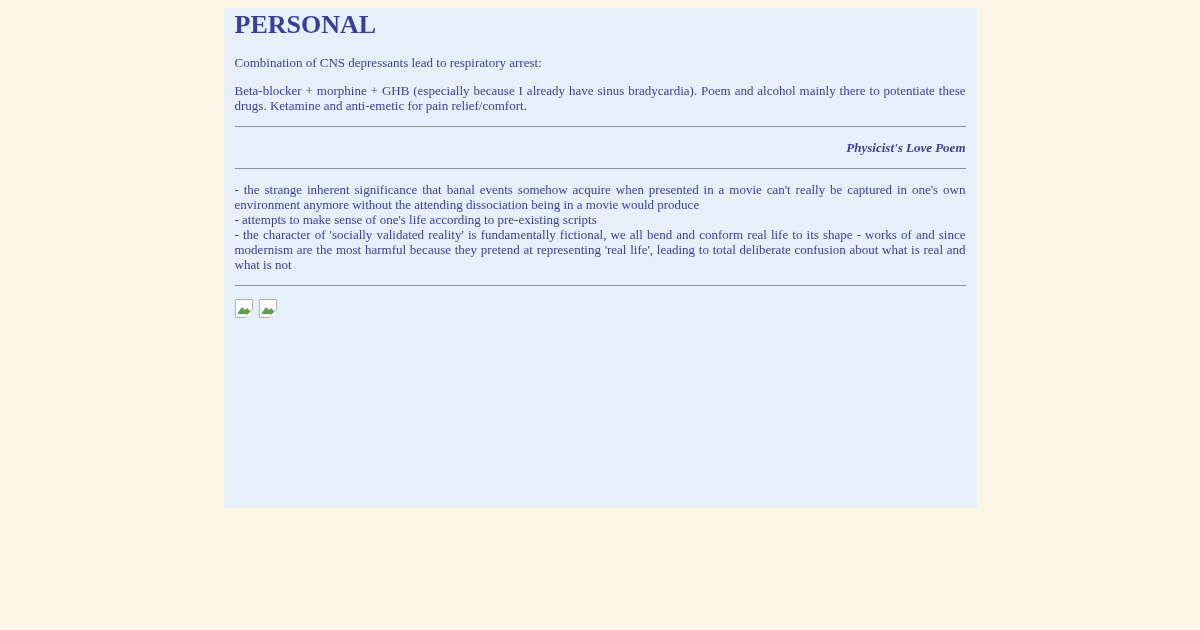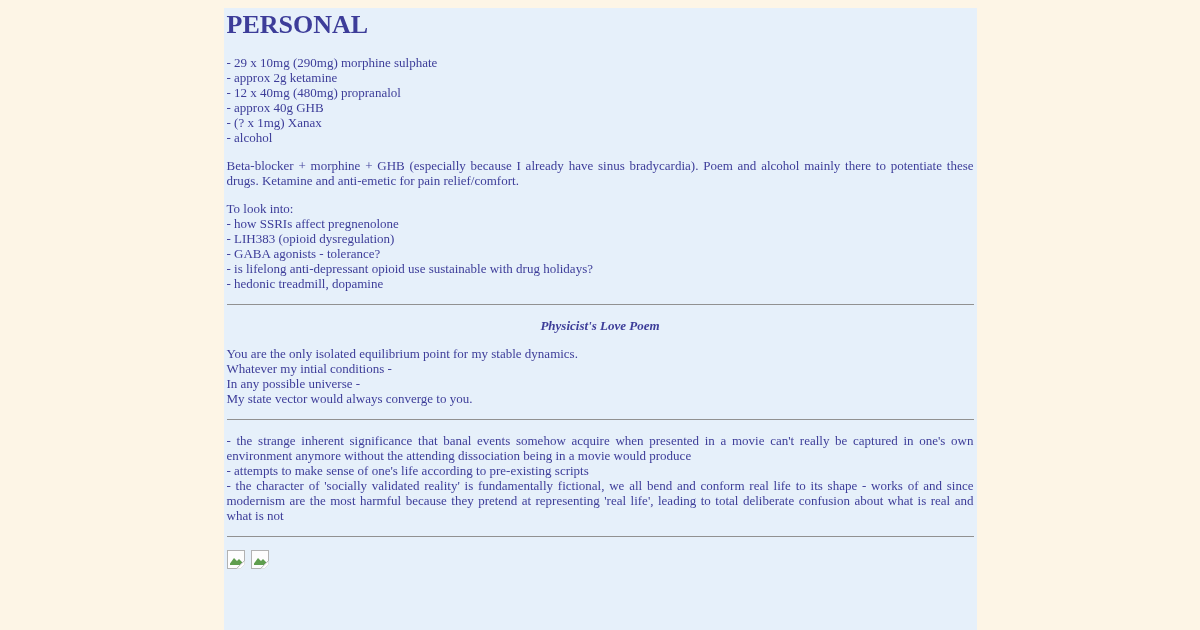--- a/index.html
+++ b/index.html
@@ -5,26 +5,26 @@
   html, body { margin: 0; padding: 0; }
   .page {
     width: 1200px; height: 630px;
     background: #fdf5e6;
     overflow: hidden;
     position: relative;
   }
   .content {
     box-sizing: border-box;
     width: 753px;
-    height: 622px;
+    height: 500px;
     margin: 0 auto;
     position: relative;
     top: 8px;
     background: #e6f0fa;
-    padding: 1px 3px;
+    padding: 1px 11px;
     color: #3d3d99;
     font-family: "Liberation Serif", serif;
     font-size: 13px;
     line-height: 15px;
     text-align: justify;
     overflow: hidden;
   }
   .page-title {
     font-size: 26px;
     line-height: 30px;
@@ -33,21 +33,21 @@
     text-align: left;
   }
   .para {
     margin: 13px 0;
     white-space: pre-line;
   }
   .section-title {
     margin: 13px 0;
     font-weight: bold;
     font-style: italic;
-    text-align: center;
+    text-align: right;
   }
   .divider {
     border: none;
     border-top: 1px solid #919191;
     height: 0;
     margin: 13px 0;
   }
   .footer-images { margin: 11px 0; text-align: left; }
   .broken-img {
     display: inline-block;
@@ -58,45 +58,30 @@
   .broken-img svg { display: block; }
 </style>
 </head>
 <body>
 
 <div class="page">
   <div class="content">
 
     <div class="page-title">PERSONAL</div>
 
+    <p class="para">Combination of CNS depressants lead to respiratory arrest:</p>
 
-    <p class="para">- 29 x 10mg (290mg) morphine sulphate
-- approx 2g ketamine
-- 12 x 40mg (480mg) propranalol
-- approx 40g GHB
-- (? x 1mg) Xanax
-- alcohol</p>
 
     <p class="para">Beta-blocker + morphine + GHB (especially because I already have sinus bradycardia). Poem and alcohol mainly there to potentiate these drugs. Ketamine and anti-emetic for pain relief/comfort.</p>
 
-    <p class="para">To look into:
-- how SSRIs affect pregnenolone
-- LIH383 (opioid dysregulation)
-- GABA agonists - tolerance?
-- is lifelong anti-depressant opioid use sustainable with drug holidays?
-- hedonic treadmill, dopamine</p>
 
     <hr class="divider">
 
     <div class="section-title">Physicist's Love Poem</div>
 
-    <p class="para">You are the only isolated equilibrium point for my stable dynamics.
-Whatever my intial conditions -
-In any possible universe -
-My state vector would always converge to you.</p>
 
     <hr class="divider">
 
 
     <p class="para">- the strange inherent significance that banal events somehow acquire when presented in a movie can't really be captured in one's own environment anymore without the attending dissociation being in a movie would produce
 - attempts to make sense of one's life according to pre-existing scripts
 - the character of 'socially validated reality' is fundamentally fictional, we all bend and conform real life to its shape - works of and since modernism are the most harmful because they pretend at representing 'real life', leading to total deliberate confusion about what is real and what is not</p>
 
     <hr class="divider">
 

